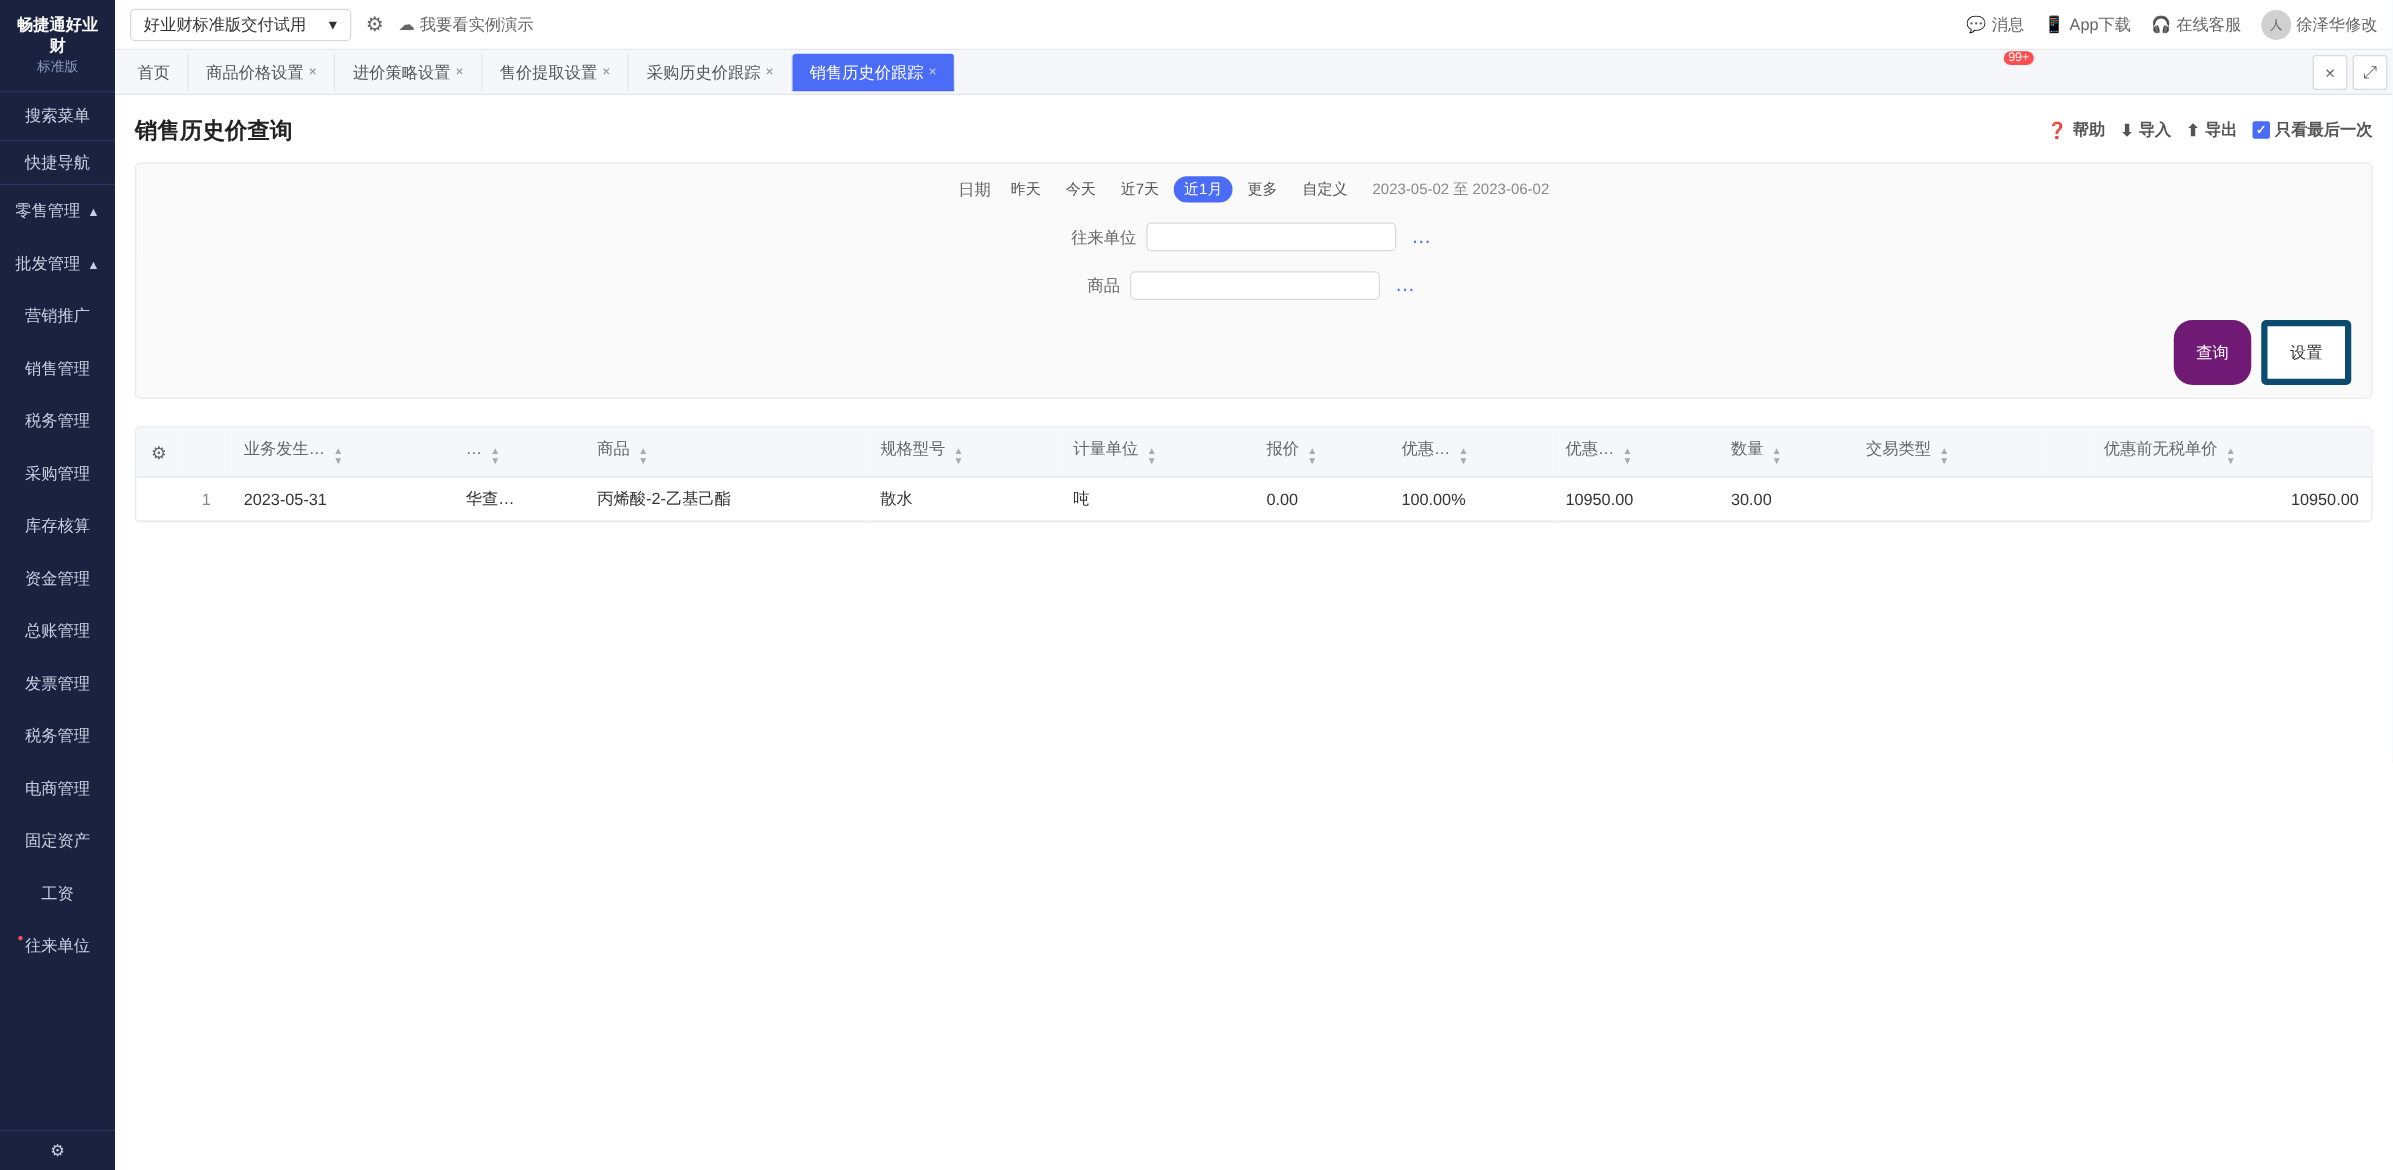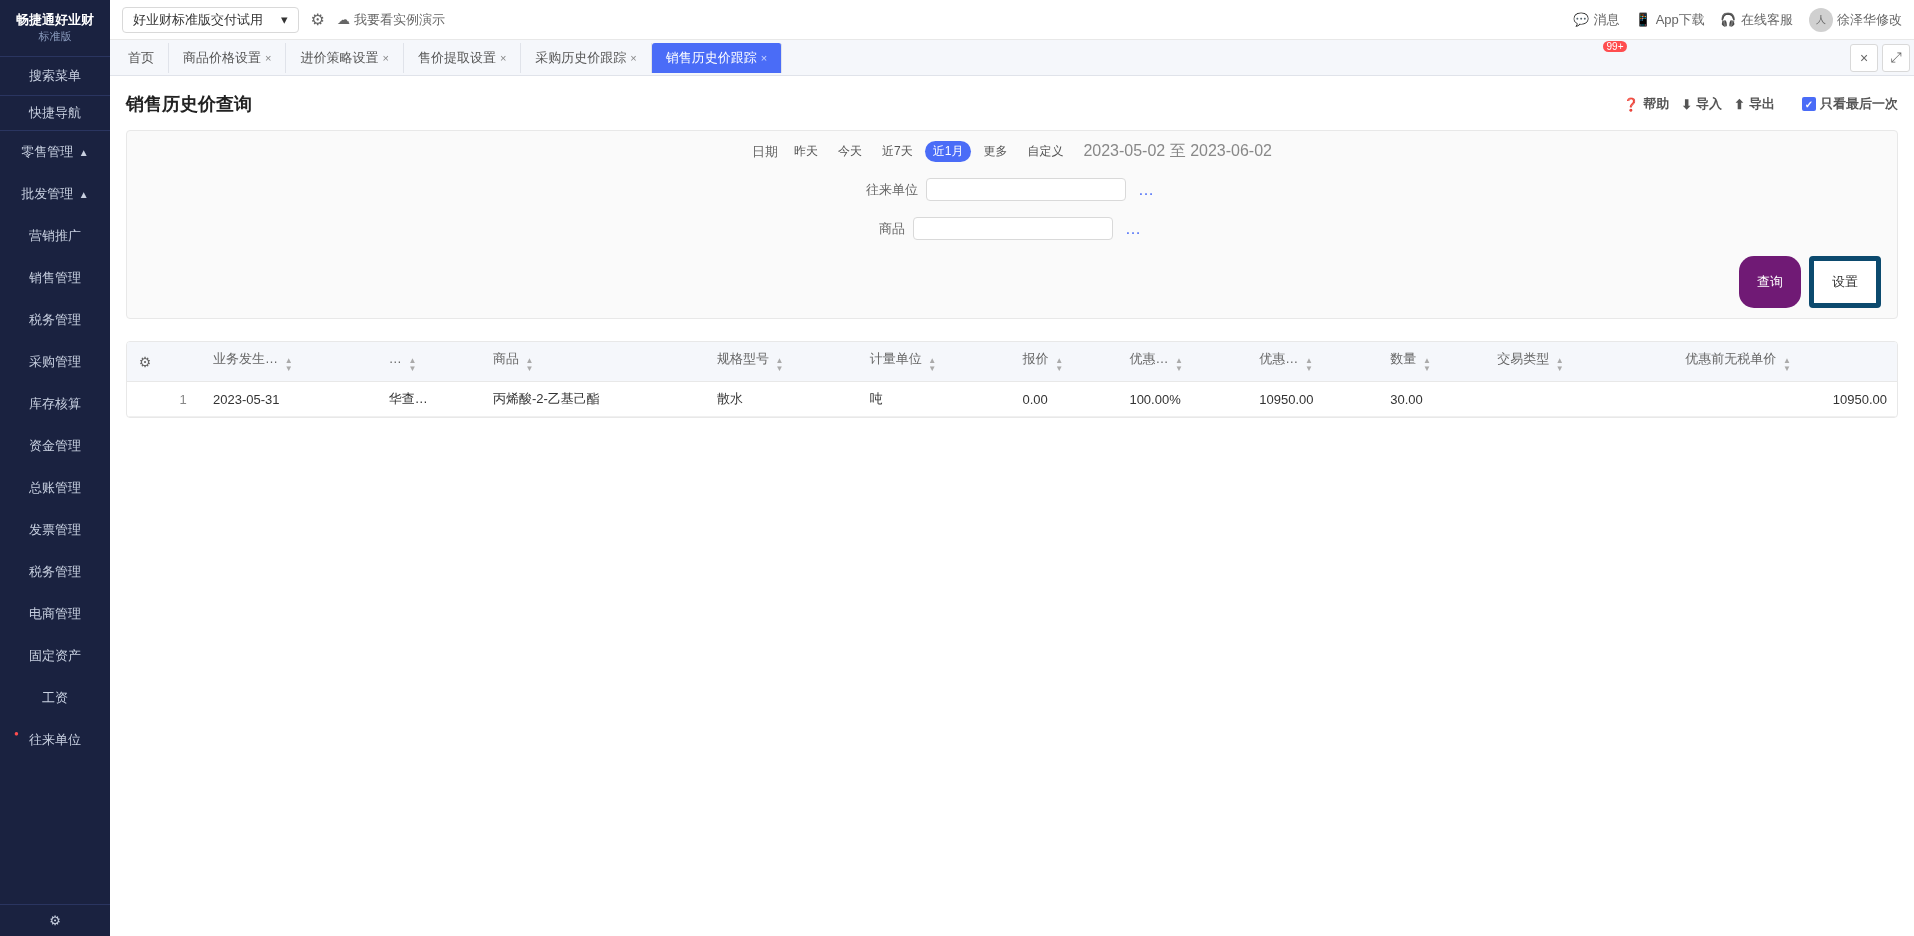--- a/index.html
+++ b/index.html
@@ -1,19 +1,19 @@
 <!DOCTYPE html>
 <html><head>
   <meta charset="utf-8">
   <style>
     * { box-sizing: border-box; margin: 0; padding: 0; }
     body { font-family: 'Microsoft YaHei', Arial, sans-serif; font-size: 13px; background: #f0f2f5; color: #333; display: flex; height: 936px; overflow: hidden; }
 
     
-    .sidebar { width: 110px; background: #1a2240; color: #c8d0e0; display: flex; flex-direction: column; height: 100%; flex-shrink: 0; }
+    .sidebar { width: 92px; background: #1a2240; color: #c8d0e0; display: flex; flex-direction: column; height: 100%; flex-shrink: 0; }
     .sidebar-logo { padding: 12px 8px; background: #1a2240; border-bottom: 1px solid #2a3560; text-align: center; }
     .sidebar-logo-title { color: #fff; font-size: 13px; font-weight: bold; line-height: 1.3; }
     .sidebar-logo-sub { color: #8899bb; font-size: 11px; }
     .sidebar-search { padding: 10px 8px; color: #c8d0e0; text-align: center; cursor: pointer; font-size: 13px; border-bottom: 1px solid #2a3560; }
     .sidebar-nav { padding: 8px 8px; color: #c8d0e0; text-align: center; cursor: pointer; font-size: 13px; border-bottom: 1px solid #2a3560; }
     .sidebar-item { padding: 12px 4px; text-align: center; cursor: pointer; font-size: 13px; color: #c8d0e0; position: relative; }
     .sidebar-item .arrow { font-size: 10px; margin-left: 2px; }
     .sidebar-item.has-dot::before { content: '●'; color: #ff4d4f; font-size: 8px; position: absolute; top: 10px; left: 14px; }
     .sidebar-bottom { margin-top: auto; padding: 8px; text-align: center; cursor: pointer; color: #c8d0e0; border-top: 1px solid #2a3560; }
 
@@ -38,32 +38,32 @@
     .tab .close { font-size: 11px; color: inherit; opacity: 0.7; cursor: pointer; }
     .tabbar-actions { margin-left: auto; display: flex; align-items: center; }
     .tabbar-close-btn { width: 28px; height: 28px; border: 1px solid #d9d9d9; border-radius: 3px; display: flex; align-items: center; justify-content: center; cursor: pointer; background: #fff; color: #666; font-size: 14px; margin-right: 4px; }
     .tabbar-expand-btn { width: 28px; height: 28px; border: 1px solid #d9d9d9; border-radius: 3px; display: flex; align-items: center; justify-content: center; cursor: pointer; background: #fff; color: #666; font-size: 14px; }
 
     
     .content { flex: 1; background: #fff; overflow: auto; padding: 16px; }
     .page-title { font-size: 18px; font-weight: bold; color: #222; margin-bottom: 14px; display: flex; align-items: center; justify-content: space-between; }
     .page-actions { display: flex; align-items: center; gap: 12px; font-size: 13px; color: #555; }
     .page-actions span { display: flex; align-items: center; gap: 4px; cursor: pointer; }
-    .page-actions .checkbox-item { display: flex; align-items: center; gap: 4px; margin-left: 15px; }
+    .page-actions .checkbox-item { display: flex; align-items: center; gap: 4px; }
     .checkbox-blue { width: 14px; height: 14px; background: #4a6cf7; border-radius: 2px; display: flex; align-items: center; justify-content: center; }
     .checkbox-blue::after { content: '✓'; color: #fff; font-size: 10px; }
 
     
     .filter-bar { background: #fafafa; border: 1px solid #e8e8e8; border-radius: 4px; padding: 10px 16px; margin-bottom: 22px; display: flex; align-items: center; gap: 16px; flex-wrap: wrap; flex-direction: column; }
     .filter-group { display: flex; align-items: center; gap: 8px; }
     .filter-label { color: #666; font-size: 13px; }
     .date-buttons { display: flex; gap: 4px; align-items: center; }
     .date-btn { padding: 2px 8px; border-radius: 12px; font-size: 12px; cursor: pointer; border: none; background: transparent; color: #555; }
     .date-btn.active { background: #4a6cf7; color: #fff; }
-    .date-range { font-size: 16px; color: #888; margin-left: 4px; }
+    .date-range { font-size: 12px; color: #888; margin-left: 4px; }
     .filter-input { border: 1px solid #d9d9d9; border-radius: 4px; padding: 3px 8px; font-size: 13px; width: 200px; }
     .filter-dots { color: #4a6cf7; cursor: pointer; font-size: 16px; padding: 0 4px; }
     .filter-right { margin-left: auto; display: flex; gap: 8px; }
     .btn-primary { background: #701a75; color: #fff; border: none; border-radius: 15px; padding: 17px 18px; font-size: 13px; cursor: pointer; }
     .btn-default { background: #fff; color: #333; border: 5px solid #0c4a6e; border-radius: 4px; padding: 5px 18px; font-size: 13px; cursor: pointer; }
 
     
     .table-container { border: 1px solid #e8e8e8; border-radius: 4px; overflow: auto; }
     table { width: 100%; border-collapse: collapse; font-size: 13px; }
     thead tr { background: #f5f7fb; }

